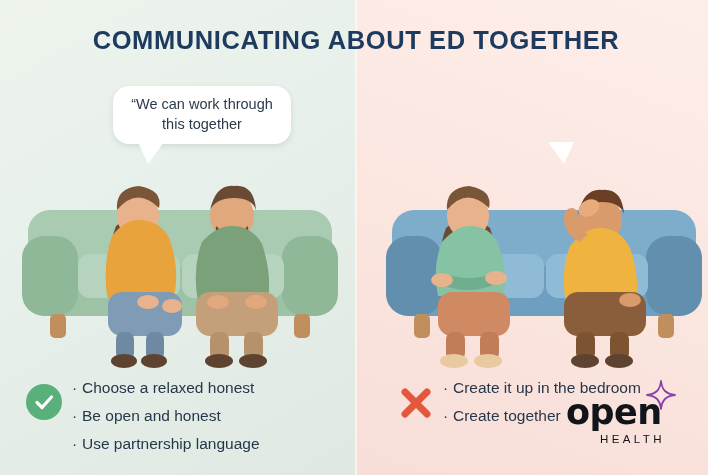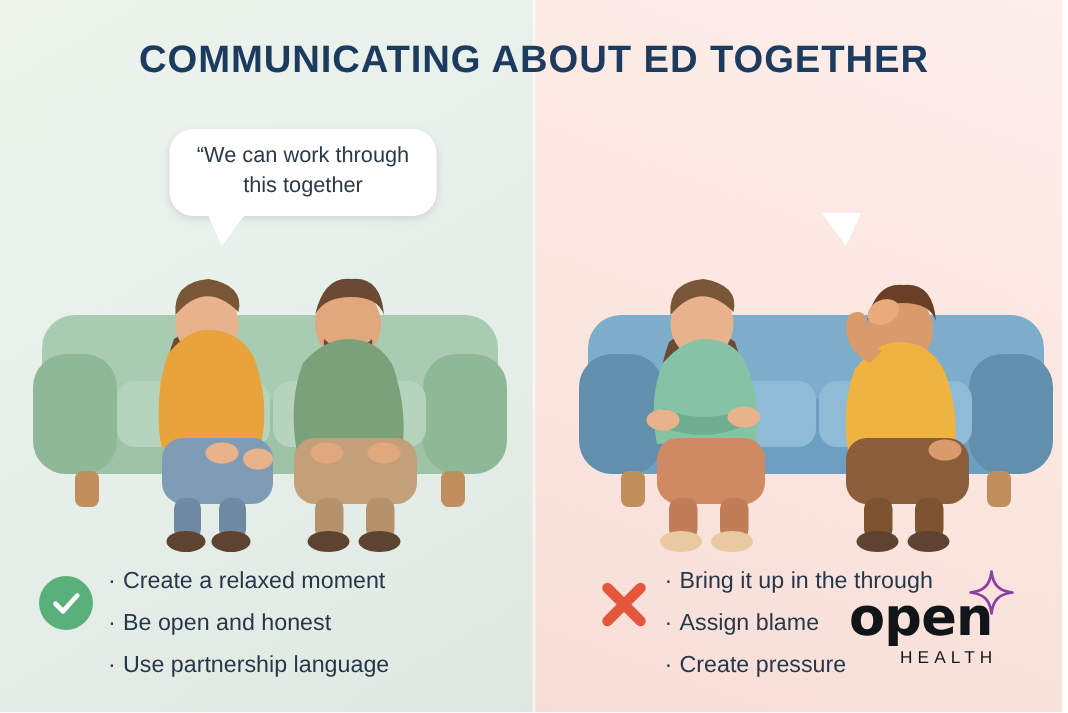--- a/index.html
+++ b/index.html
@@ -241,33 +241,32 @@
 
   <div class="bubble-tail tail-right"></div>
 
   <div class="check-badge">
     <svg width="22" height="22" viewBox="0 0 22 22">
       <path d="M4 11.5 L9 16.5 L18.5 6" fill="none" stroke="#ffffff" stroke-width="3.2" stroke-linecap="round" stroke-linejoin="round"></path>
     </svg>
   </div>
 
   <div class="list list-left">
-    <div class="list-item"><span class="dot">·</span><span>Create a relaxed moment</span></div>
+    <div class="list-item"><span class="dot">·</span><span>Choose a relaxed honest</span></div>
     <div class="list-item"><span class="dot">·</span><span>Be open and honest</span></div>
     <div class="list-item"><span class="dot">·</span><span>Use partnership language</span></div>
   </div>
 
   <svg class="cross-mark" viewBox="0 0 34 34">
     <path d="M6 6 L28 28 M28 6 L6 28" fill="none" stroke="#e4573d" stroke-width="7" stroke-linecap="round"></path>
   </svg>
 
   <div class="list list-right">
-    <div class="list-item"><span class="dot">·</span><span>Bring it up in the through</span></div>
-    <div class="list-item"><span class="dot">·</span><span>Assign blame</span></div>
-    <div class="list-item"><span class="dot">·</span><span>Create pressure</span></div>
+    <div class="list-item"><span class="dot">·</span><span>Create it up in the bedroom</span></div>
+    <div class="list-item"><span class="dot">·</span><span>Create together</span></div>
   </div>
 
   <div class="logo">
     <svg class="logo-spark" width="34" height="34" viewBox="0 0 34 34">
       <path d="M17 3 C18 12 22 16 31 17 C22 18 18 22 17 31 C16 22 12 18 3 17 C12 16 16 12 17 3 Z" fill="none" stroke="#8b3fa8" stroke-width="1.8" stroke-linejoin="round"></path>
     </svg>
     <div class="logo-word">open</div>
     <div class="logo-sub">HEALTH</div>
   </div>
 

